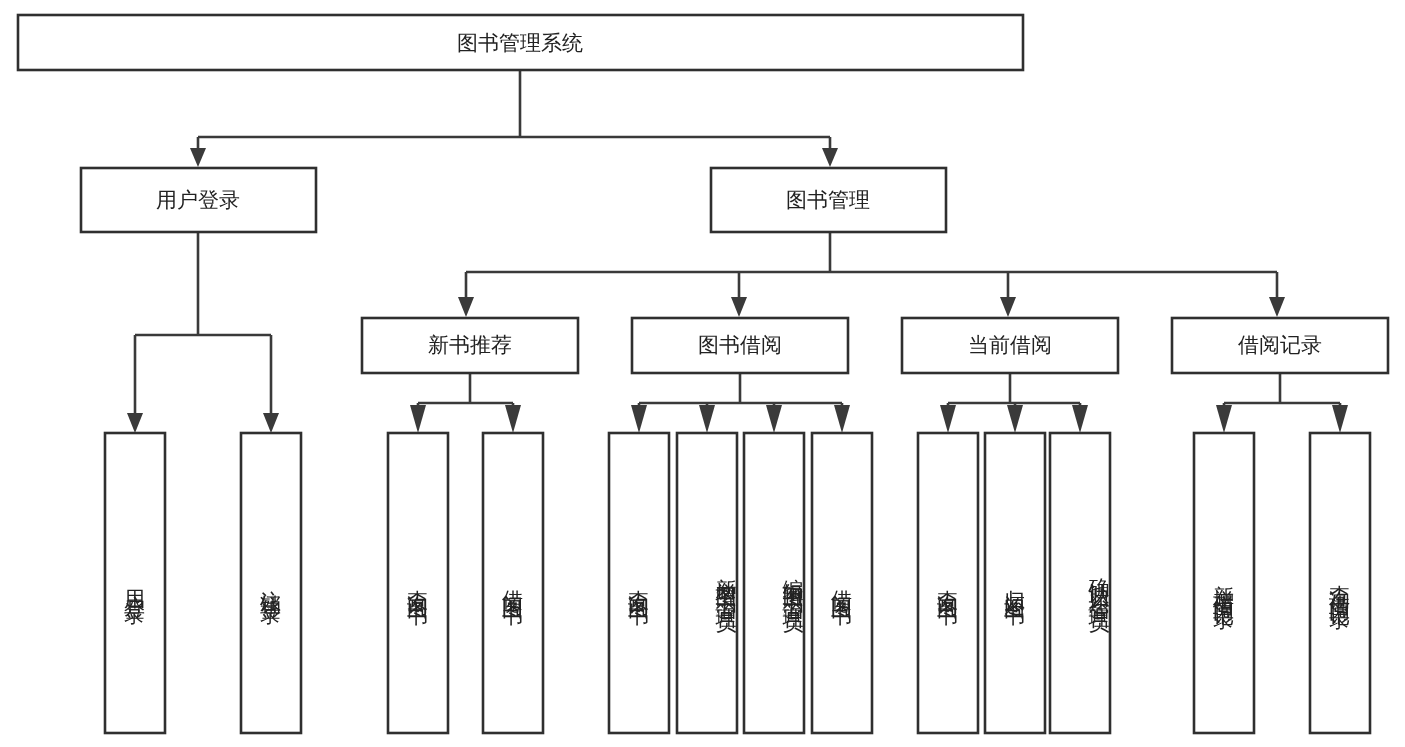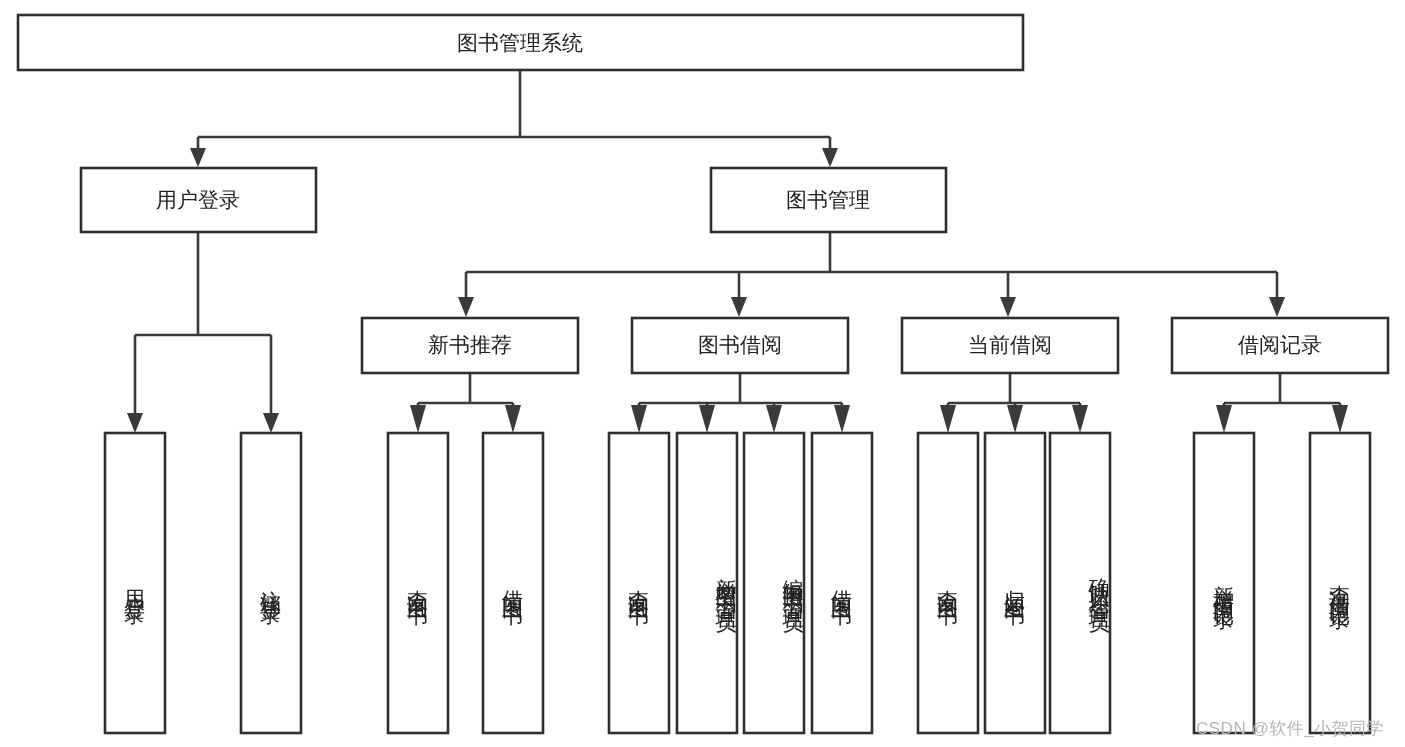--- a/index.html
+++ b/index.html
@@ -223,15 +223,14 @@
   <div class="node-label-v" style="left:744px; top:436px; width:60px; height:294px; align-items:flex-start;">编辑图书（管理员）</div>
   <div class="node-label-v" style="left:812px; top:433px; width:60px; height:300px;">借阅图书</div>
 
   <div class="node-label-v" style="left:918px; top:433px; width:60px; height:300px;">查询图书</div>
   <div class="node-label-v" style="left:985px; top:433px; width:60px; height:300px;">归还图书</div>
   <div class="node-label-v" style="left:1050px; top:436px; width:60px; height:294px; align-items:flex-start;">确认归还（管理员）</div>
 
   <div class="node-label-v" style="left:1194px; top:433px; width:60px; height:300px;">新增借阅记录</div>
   <div class="node-label-v" style="left:1310px; top:433px; width:60px; height:300px;">查询借阅记录</div>
 
-  <div class="watermark" style="left:1196px; top:717px;">CSDN @软件_小贺同学</div>
 
 </div>
 
 </body></html>

